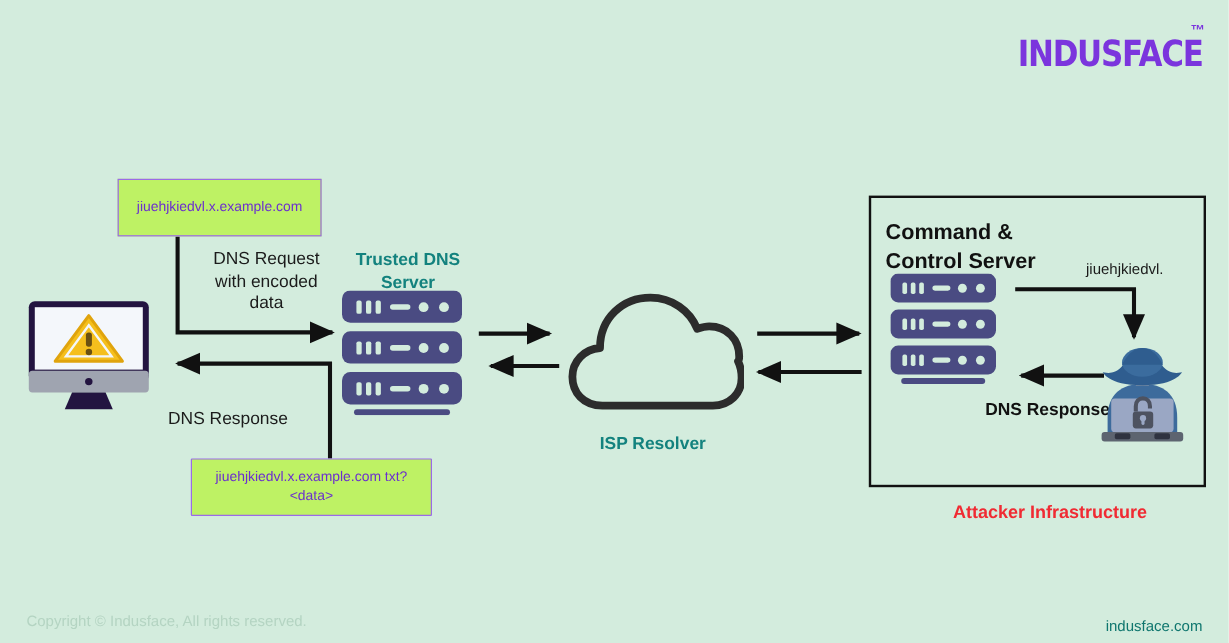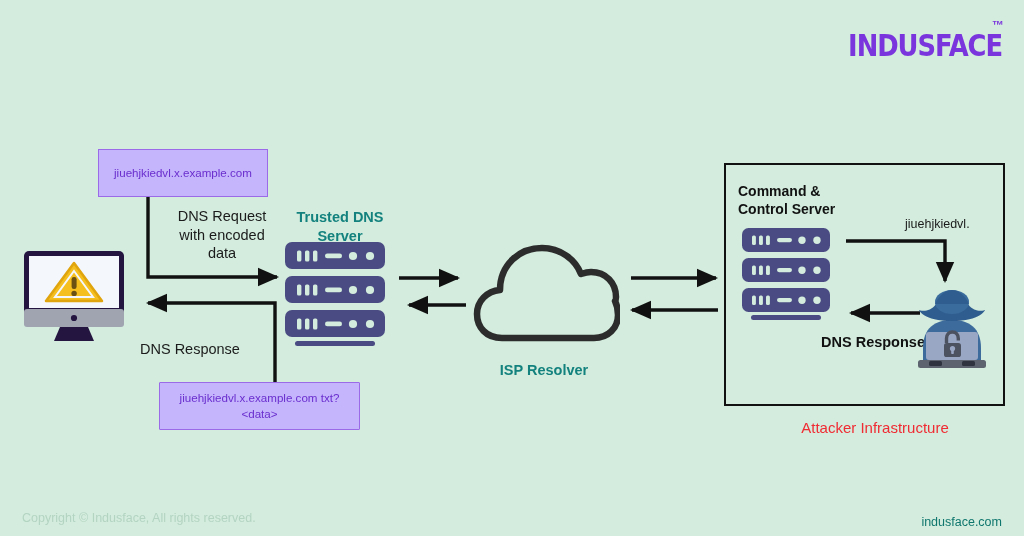--- a/index.html
+++ b/index.html
@@ -55,21 +55,21 @@
   }
   #footer-site {
     right: 22px;
     top: 515px;
     font-size: 12.5px;
     color: #0f766e;
   }
 
   
   .callout {
-    background: #c4b5fd;
+    background: #bef264;
     border: 1.6px solid #9b6ae8;
     color: #6b2fce;
     font-size: 11.6px;
     text-align: center;
     box-sizing: border-box;
     display: flex;
     align-items: center;
     justify-content: center;
     line-height: 1.35;
     padding: 2px 6px;
@@ -92,33 +92,33 @@
     line-height: 1.3;
   }
   #label-dns-request { left: 160px; top: 207px; width: 124px; }
   #label-dns-response { left: 140px; top: 340px; width: 128px; text-align: left; }
   #label-trusted-dns { left: 276px; top: 208px; width: 128px; }
   #label-infected-machine { left: 18px; top: 347px; width: 116px; }
   #label-isp-resolver { left: 480px; top: 361px; width: 128px; }
 
   #label-cc-server {
     left: 738px; top: 182px; width: 190px;
-    color: #111; font-size: 14px; font-weight: bold; line-height: 1.32;
+    color: #111; font-size: 18px; font-weight: bold; line-height: 1.32;
   }
   #label-exfil-domain {
     left: 905px; top: 217px; width: 110px;
     color: #1b1b1b; font-size: 12.5px;
   }
   #label-attacker-dns-response {
     left: 793px; top: 334px; width: 160px;
     color: #111; font-size: 14.5px; font-weight: bold; text-align: center;
   }
   #label-attacker-infra {
     left: 760px; top: 419px; width: 230px;
-    color: #f02b33; font-size: 15px; font-weight: normal; text-align: center;
+    color: #f02b33; font-size: 15px; font-weight: bold; text-align: center;
   }
 
   
   #attacker-box {
     left: 724px; top: 163px; width: 281px; height: 243px;
     border: 2.6px solid #111;
     box-sizing: border-box;
   }
 
   

